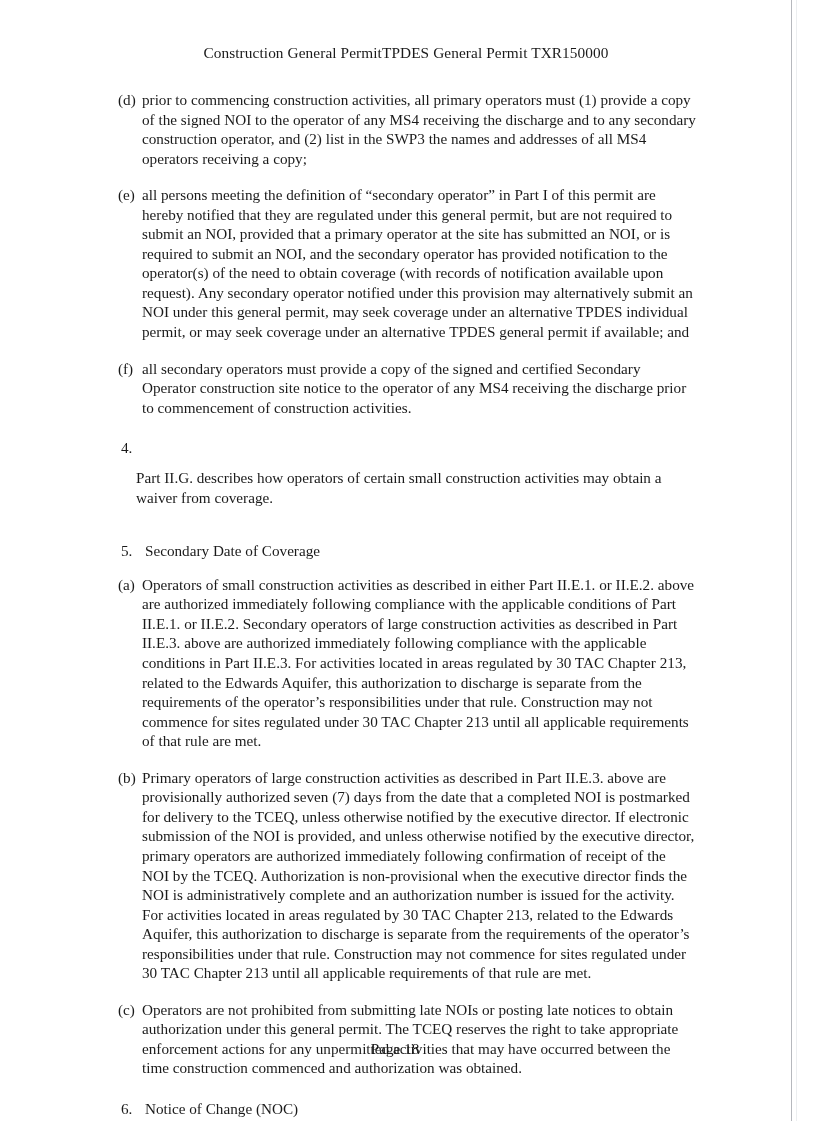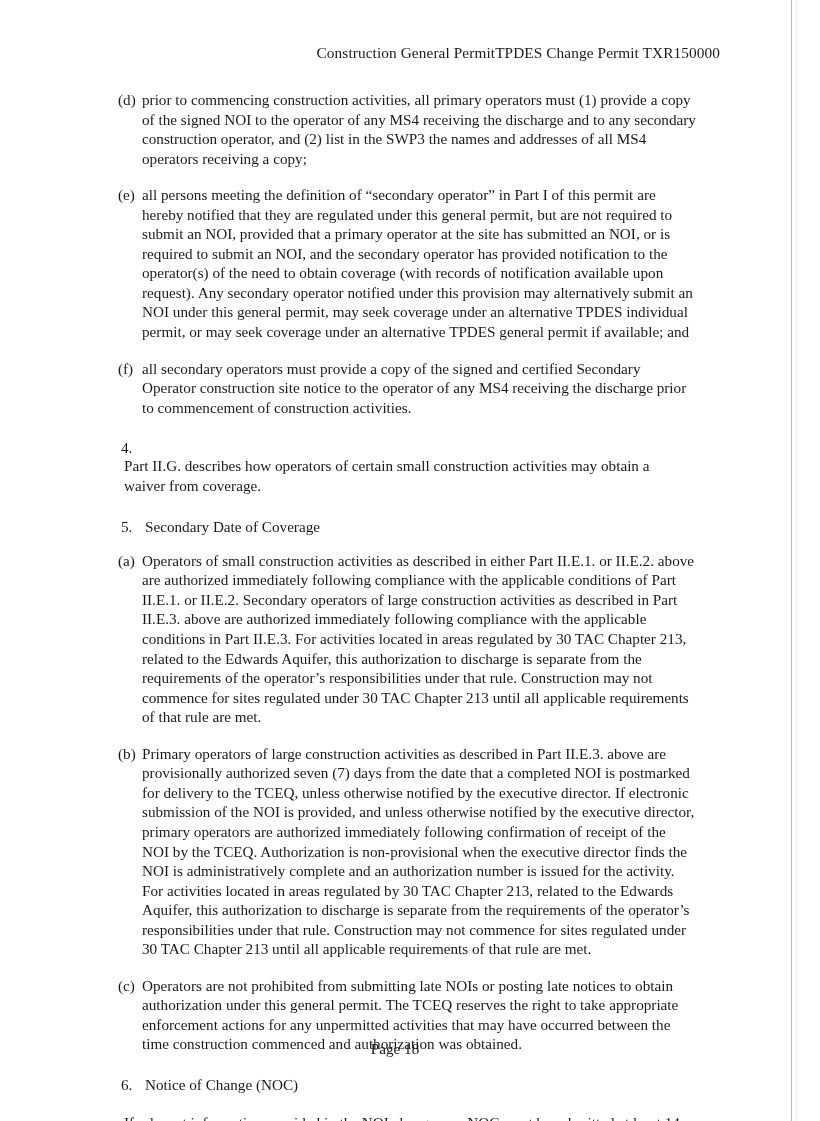--- a/index.html
+++ b/index.html
@@ -42,21 +42,21 @@
     height: 1121px;
     box-sizing: border-box;
   }
 
   .running-head {
     position: absolute;
     top: 44px;
     left: 92px;
     width: 628px;
     display: flex;
-    justify-content: flex-end;
+    justify-content: center;
     align-items: baseline;
     font-size: 15.3px;
     letter-spacing: 0.1px;
     font-family: Liberation Serif, serif;
   }
   .running-head .rh-left,
   .running-head .rh-right {
     white-space: nowrap;
   }
 
@@ -95,21 +95,21 @@
     text-align: left;
   }
   .numbered > .marker {
     position: absolute;
     left: 3px;
     top: 0;
   }
 
   
   .plain {
-    margin: 4px;
+    margin: 16px;
     padding-left: 2px;
     text-align: left;
   }
   .sp-12 { height: 12px; }
   .sp-14 { height: 14px; }
   .sp-16 { height: 16px; }
   .sp-18 { height: 18px; }
 
   .footer {
     position: absolute;
@@ -123,21 +123,21 @@
 </head>
 <body>
 
 <div class="scan-edge"></div>
 <div class="scan-edge-2"></div>
 
 <div class="page">
 
   <div class="running-head">
     <span class="rh-left">Construction General Permit</span>
-    <span class="rh-right">TPDES Change Permit TXR150000</span>
+    <span class="rh-right">TPDES General Permit TXR150000</span>
   </div>
 
   <div class="body-col">
 
     <p class="lettered">
       <span class="marker">(d)</span>
       <span class="txt">prior to commencing construction activities, all primary operators must (1) provide a copy of the signed NOI to the operator of any MS4 receiving the discharge and to any secondary construction operator, and (2) list in the SWP3 the names and addresses of all MS4 operators receiving a copy;</span>
     </p>
 
     <div class="sp-12"></div>

